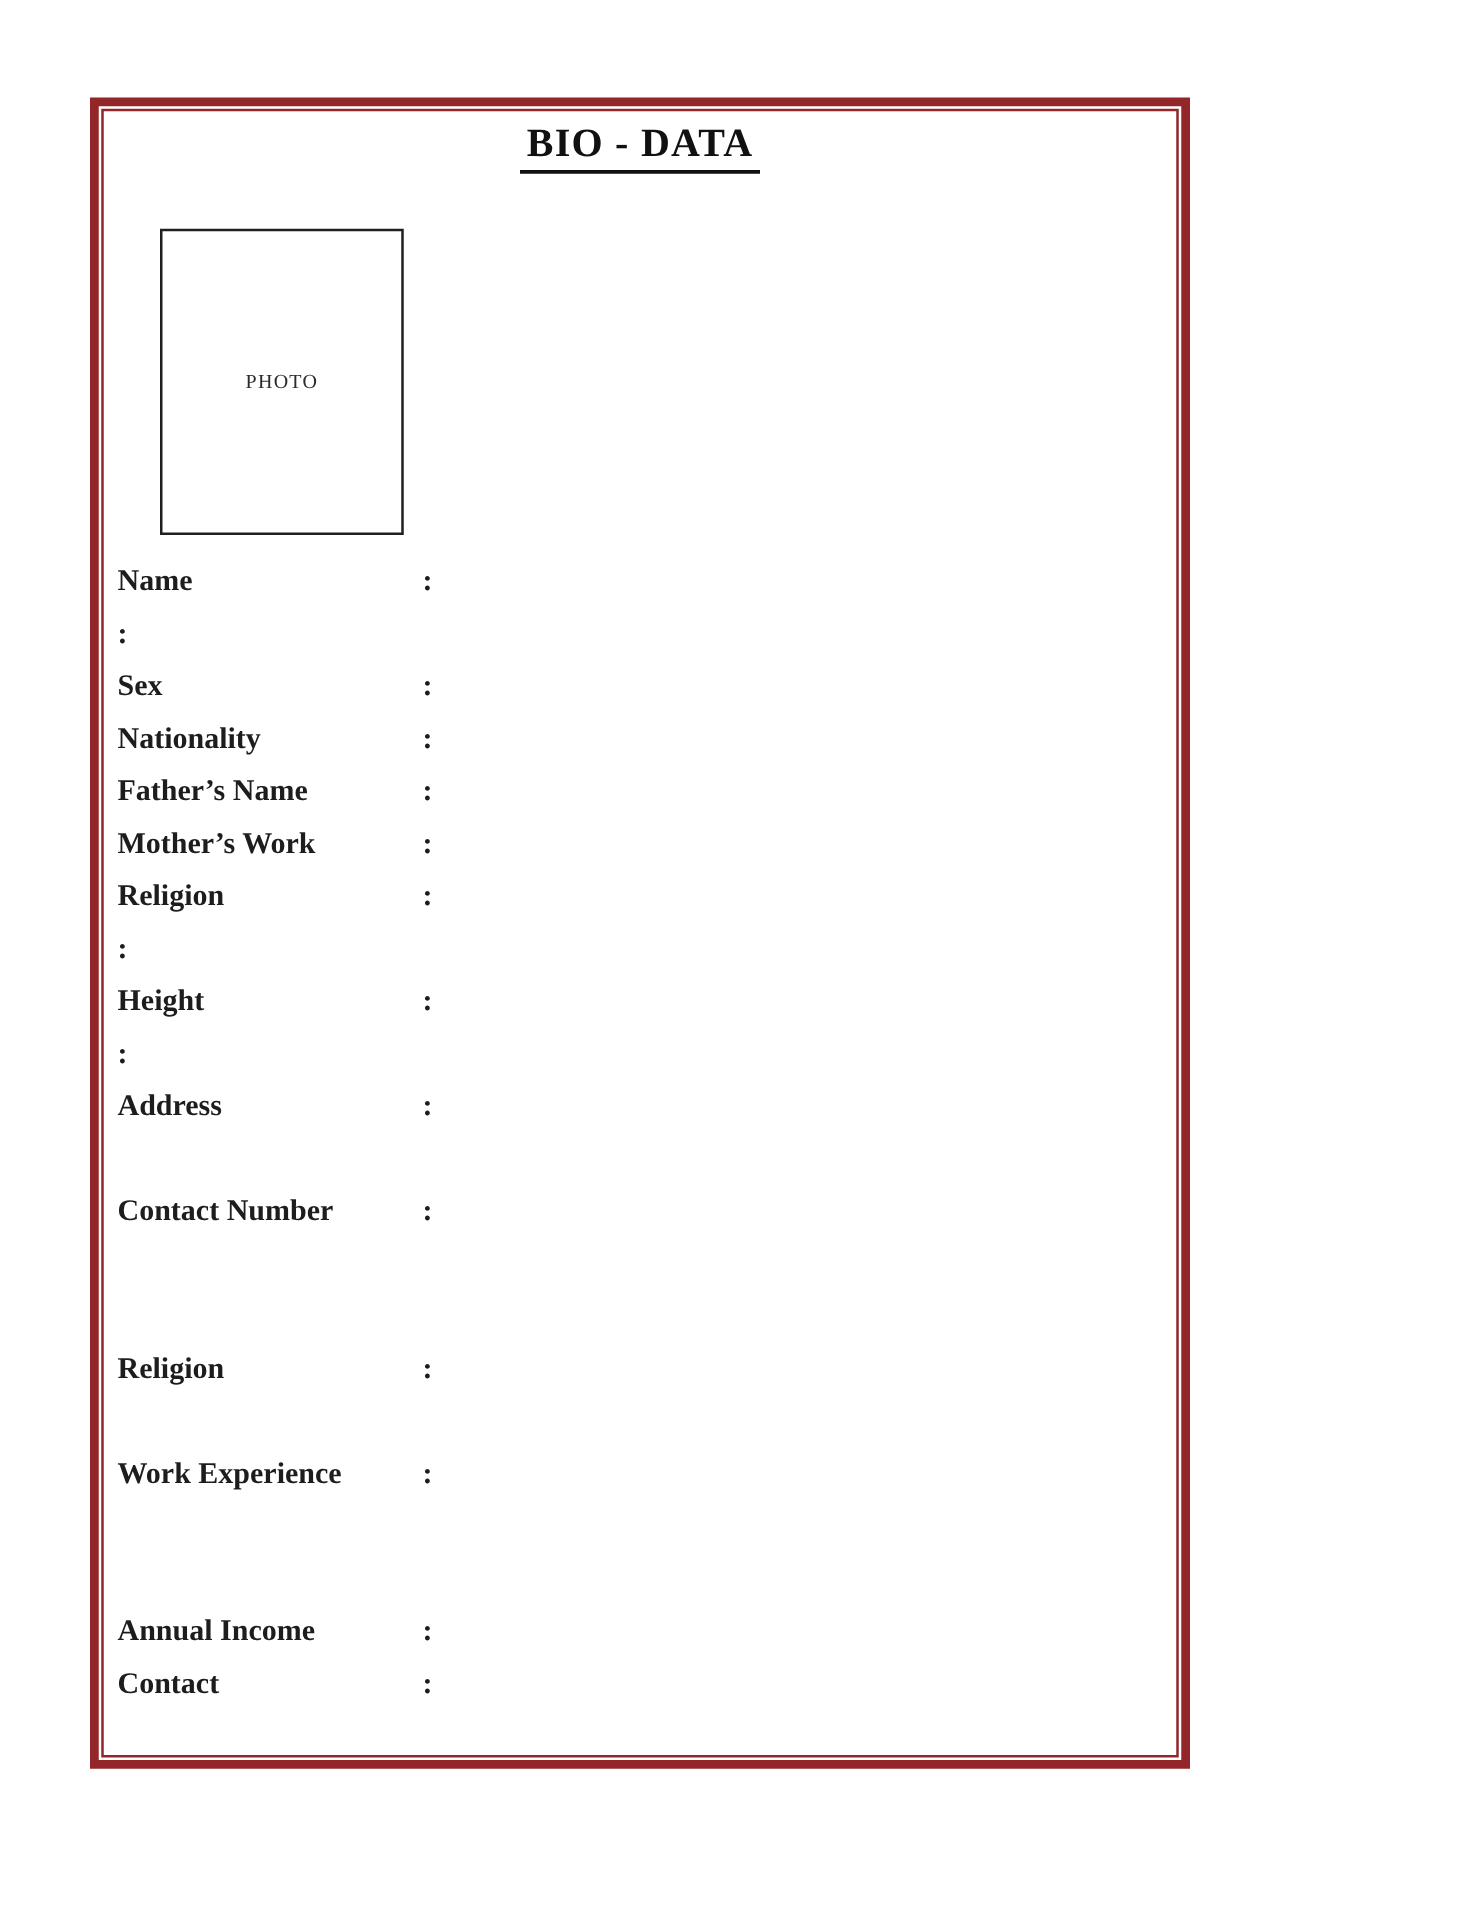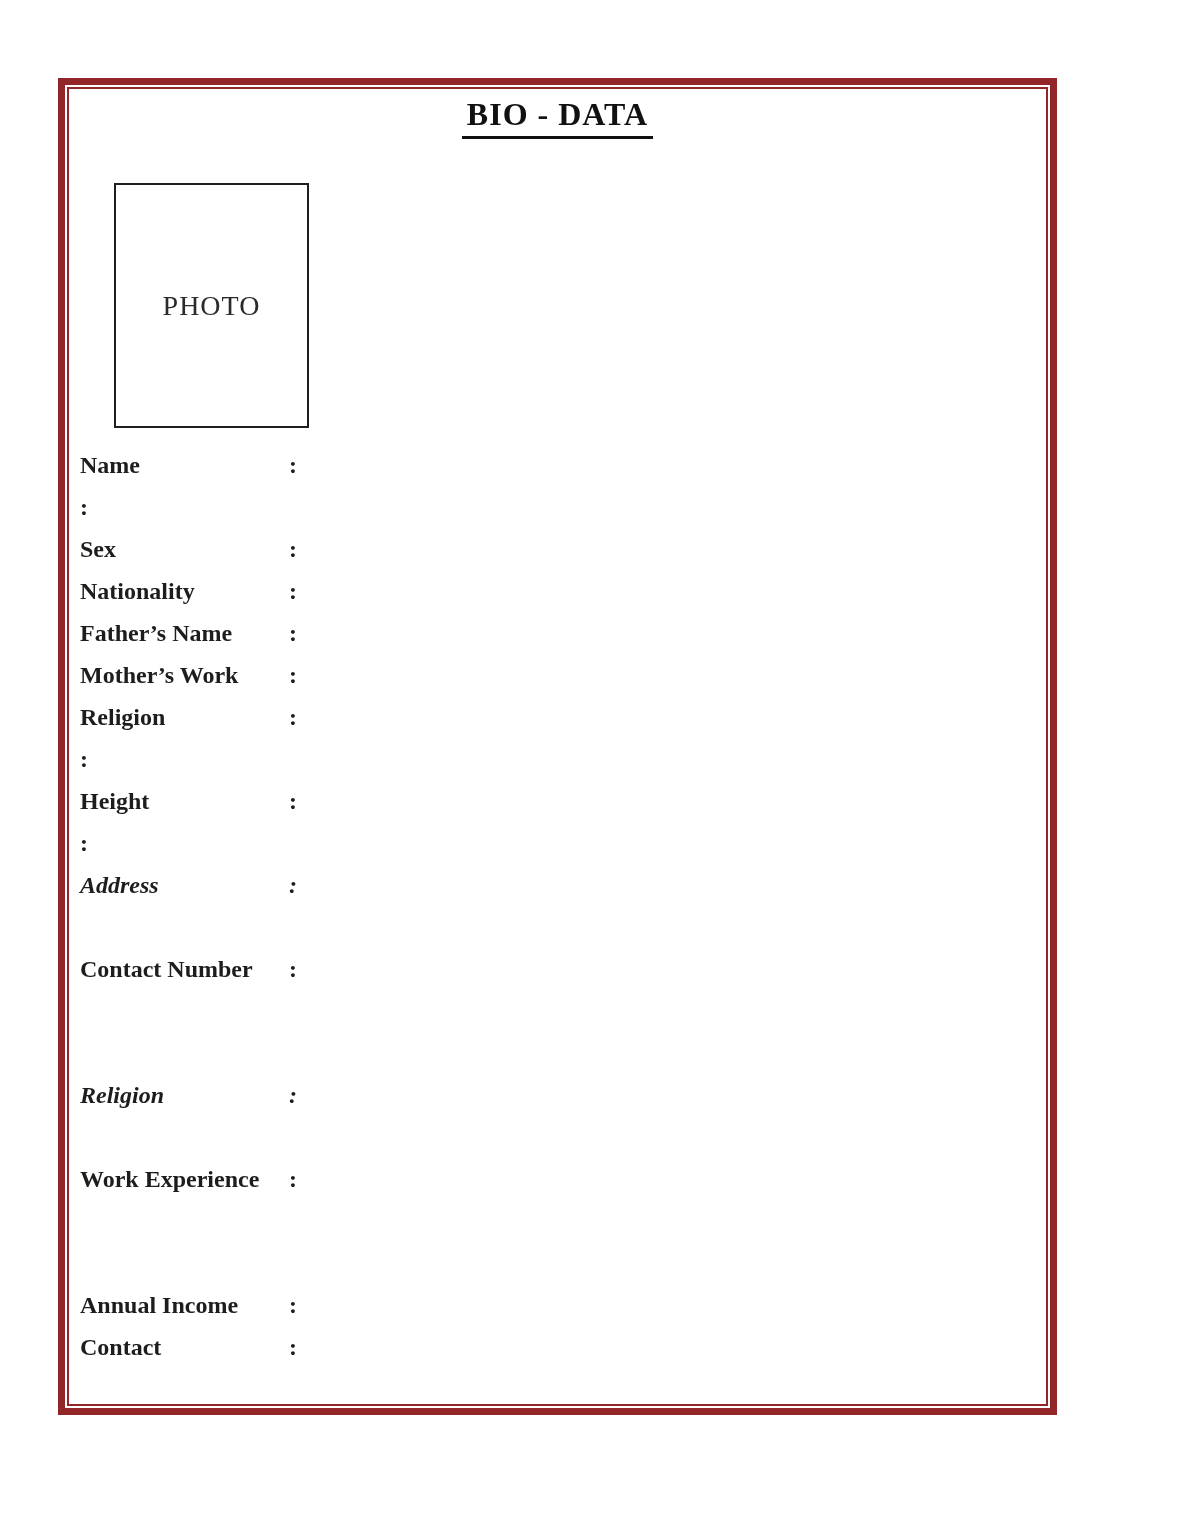--- a/index.html
+++ b/index.html
@@ -14,23 +14,23 @@
     height: 1536px;
     position: relative;
     font-family: "Liberation Serif", "DejaVu Serif", serif;
     color: var(--text);
     overflow: hidden;
   }
 
   
   .frame {
     position: absolute;
-    left: 58px;
+    left: 72px;
     top: 78px;
-    width: 999px;
+    width: 880px;
     height: 1337px;
     border: 7px solid var(--border-red);
     padding: 2px;
   }
   .frame-inner {
     width: 100%;
     height: 100%;
     border: 2px solid var(--border-red);
     position: relative;
   }
@@ -59,42 +59,43 @@
     left: 45px;
     top: 94px;
     width: 195px;
     height: 245px;
     border: 2px solid var(--photo-border);
     display: flex;
     align-items: center;
     justify-content: center;
   }
   .photo-box span {
-    font-size: 28px;
+    font-size: 16px;
     letter-spacing: 1px;
     color: #2b2b2b;
   }
 
   
   .fields {
     position: absolute;
     left: 11px;
     top: 355px;
     width: 800px;
   }
   .field-row {
     display: flex;
     height: 42px;
     line-height: 42px;
     font-size: 24px;
     font-weight: bold;
+    gap: 35px;
   }
   .field-label { width: 209px; }
   .field-colon { width: 20px; }
-  .gap-1 { margin-bottom: 42px; font-style: italic; }
+  .gap-1 { margin-bottom: 42px; }
   .gap-2 { margin-bottom: 84px; align-items: center; }
 </style>
 </head>
 <body>
 
 <div class="frame">
   <div class="frame-inner">
 
     <div class="doc-title">
       <span>BIO - DATA</span>

